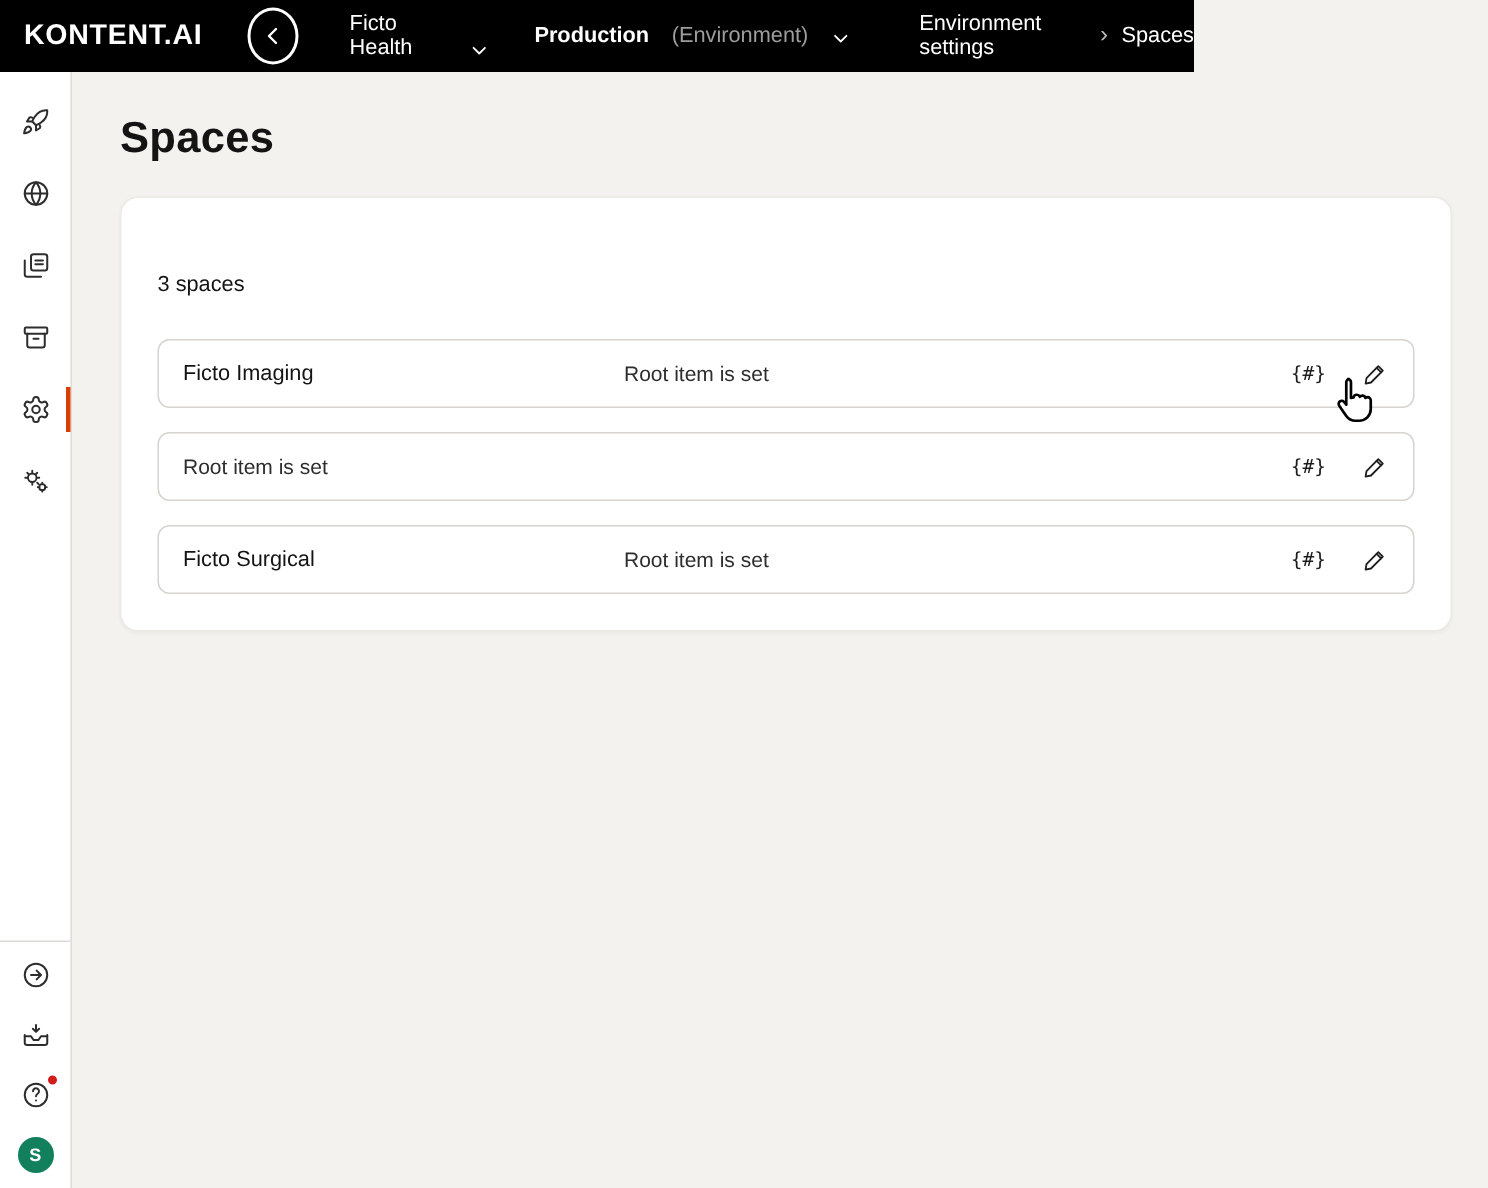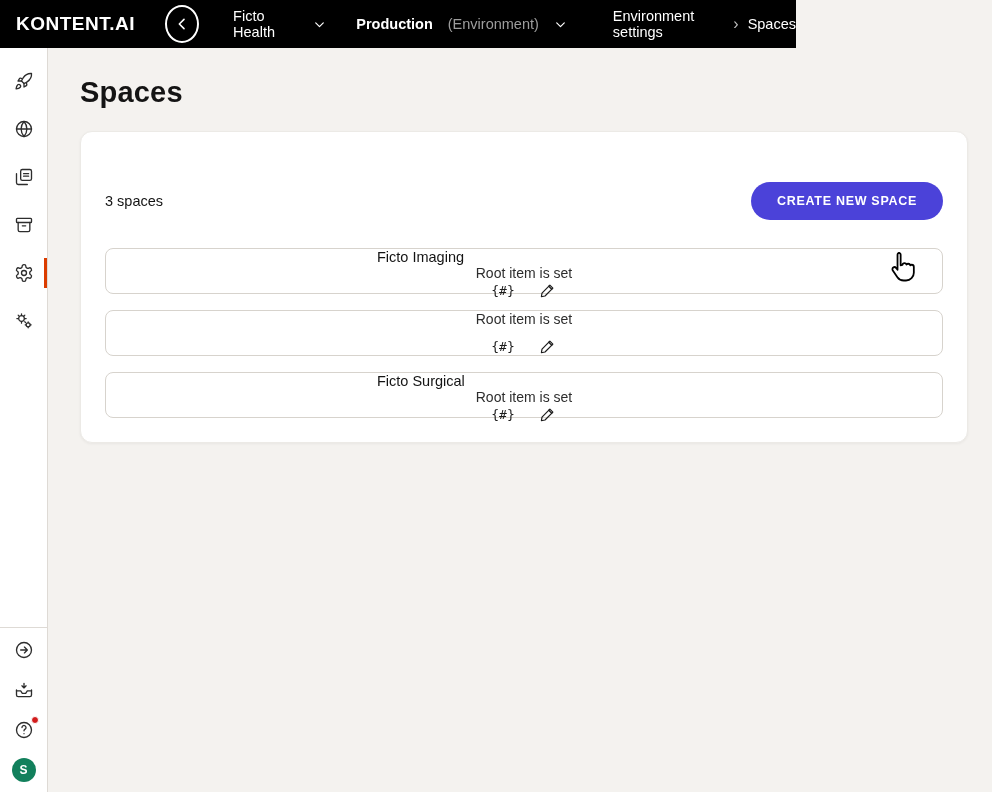--- a/index.html
+++ b/index.html
@@ -5,21 +5,21 @@
   * { margin:0; padding:0; box-sizing:border-box; }
   html,body { width:992px; height:792px; overflow:hidden; background:#f4f2ef;
     font-family:"Liberation Sans", sans-serif; }
 
   
   .topbar { position:fixed; top:0; left:0; width:796px; height:48px; background:#000;
     display:flex; align-items:center; color:#fff; z-index:20; }
   .logo { margin-left:16px; font-size:19px; font-weight:800; letter-spacing:.5px; color:#fff; }
   .back-btn { margin-left:30px; width:38px; height:38px; border:2px solid #fff; border-radius:50%;
     display:flex; align-items:center; justify-content:center; cursor:pointer; background:#000; }
-  .tb-group { display:flex; align-items:center; gap:15px; font-size:14.5px; cursor:pointer; }
+  .tb-group { display:flex; align-items:flex-end; gap:15px; font-size:14.5px; cursor:pointer; }
   .project-group { margin-left:34px; }
   .env-group { margin-left:30px; }
   .env-name { font-weight:700; }
   .env-type { color:#9d9d9d; }
   .crumbs { margin-left:46px; display:flex; align-items:center; gap:9px; font-size:14.5px;justify-content:space-between; }
   .crumb { cursor:pointer; }
   .crumb-sep { color:#bdbdbd; font-size:16px; }
   .chev { display:block; }
 
   
@@ -46,21 +46,21 @@
     padding:0 16px; font-size:14px; color:#333; outline:none; background:#fff;
     font-family:"Liberation Sans", sans-serif; }
   .filter-input::placeholder { color:#8f8b85; }
   .toolbar { margin-top:26px; display:flex; align-items:center; justify-content:space-between; }
   .count { font-size:14.5px; color:#141414; }
   .create-btn { height:38px; padding:0 26px; border:none; border-radius:19px; background:#4b42d9;
     color:#fff; font-size:12.5px; font-weight:700; letter-spacing:.7px; cursor:pointer;
     font-family:"Liberation Sans", sans-serif; }
   .space-list { margin-top:28px; }
   .space-row { height:46px; border:1px solid #d7d3cd; border-radius:8px; background:#fff;
-    display:flex; align-items:center; padding:0 16px; margin-bottom:16px; cursor:pointer;flex-direction:column; }
+    display:flex; align-items:center; padding:0 16px; margin-bottom:16px; cursor:pointer; }
   .space-row:last-child { margin-bottom:0; }
   .space-name { width:294px; font-size:14.5px; color:#141414; }
   .space-status { flex:1; font-size:14px; color:#2d2d2d; }
   .row-icons { display:flex; align-items:center; gap:24px; }
   .codename-glyph { font-family:"DejaVu Sans Mono", monospace; font-size:13px; color:#1c1c1c; cursor:pointer; }
   .edit-icon { color:#1c1c1c; cursor:pointer; display:flex; }
 
   .cursor-overlay { position:absolute; left:838px; top:202px; width:36px; height:38px; z-index:30;
     pointer-events:none; }
 </style>
@@ -202,21 +202,20 @@
   </div>
 </aside>
 
 <main class="main">
   <h1 class="page-title">Spaces</h1>
 
   <section class="card">
 
     <div class="toolbar">
       <span class="count">3 spaces</span>
-      <button class="create-btn">CREATE NEW SPACE</button>
     </div>
 
     <div class="space-list">
 
       <div class="space-row">
         <span class="space-name">Ficto Imaging</span>
         <span class="space-status">Root item is set</span>
         <span class="row-icons">
           <span class="codename-glyph">{#}</span>
           <span class="edit-icon">

